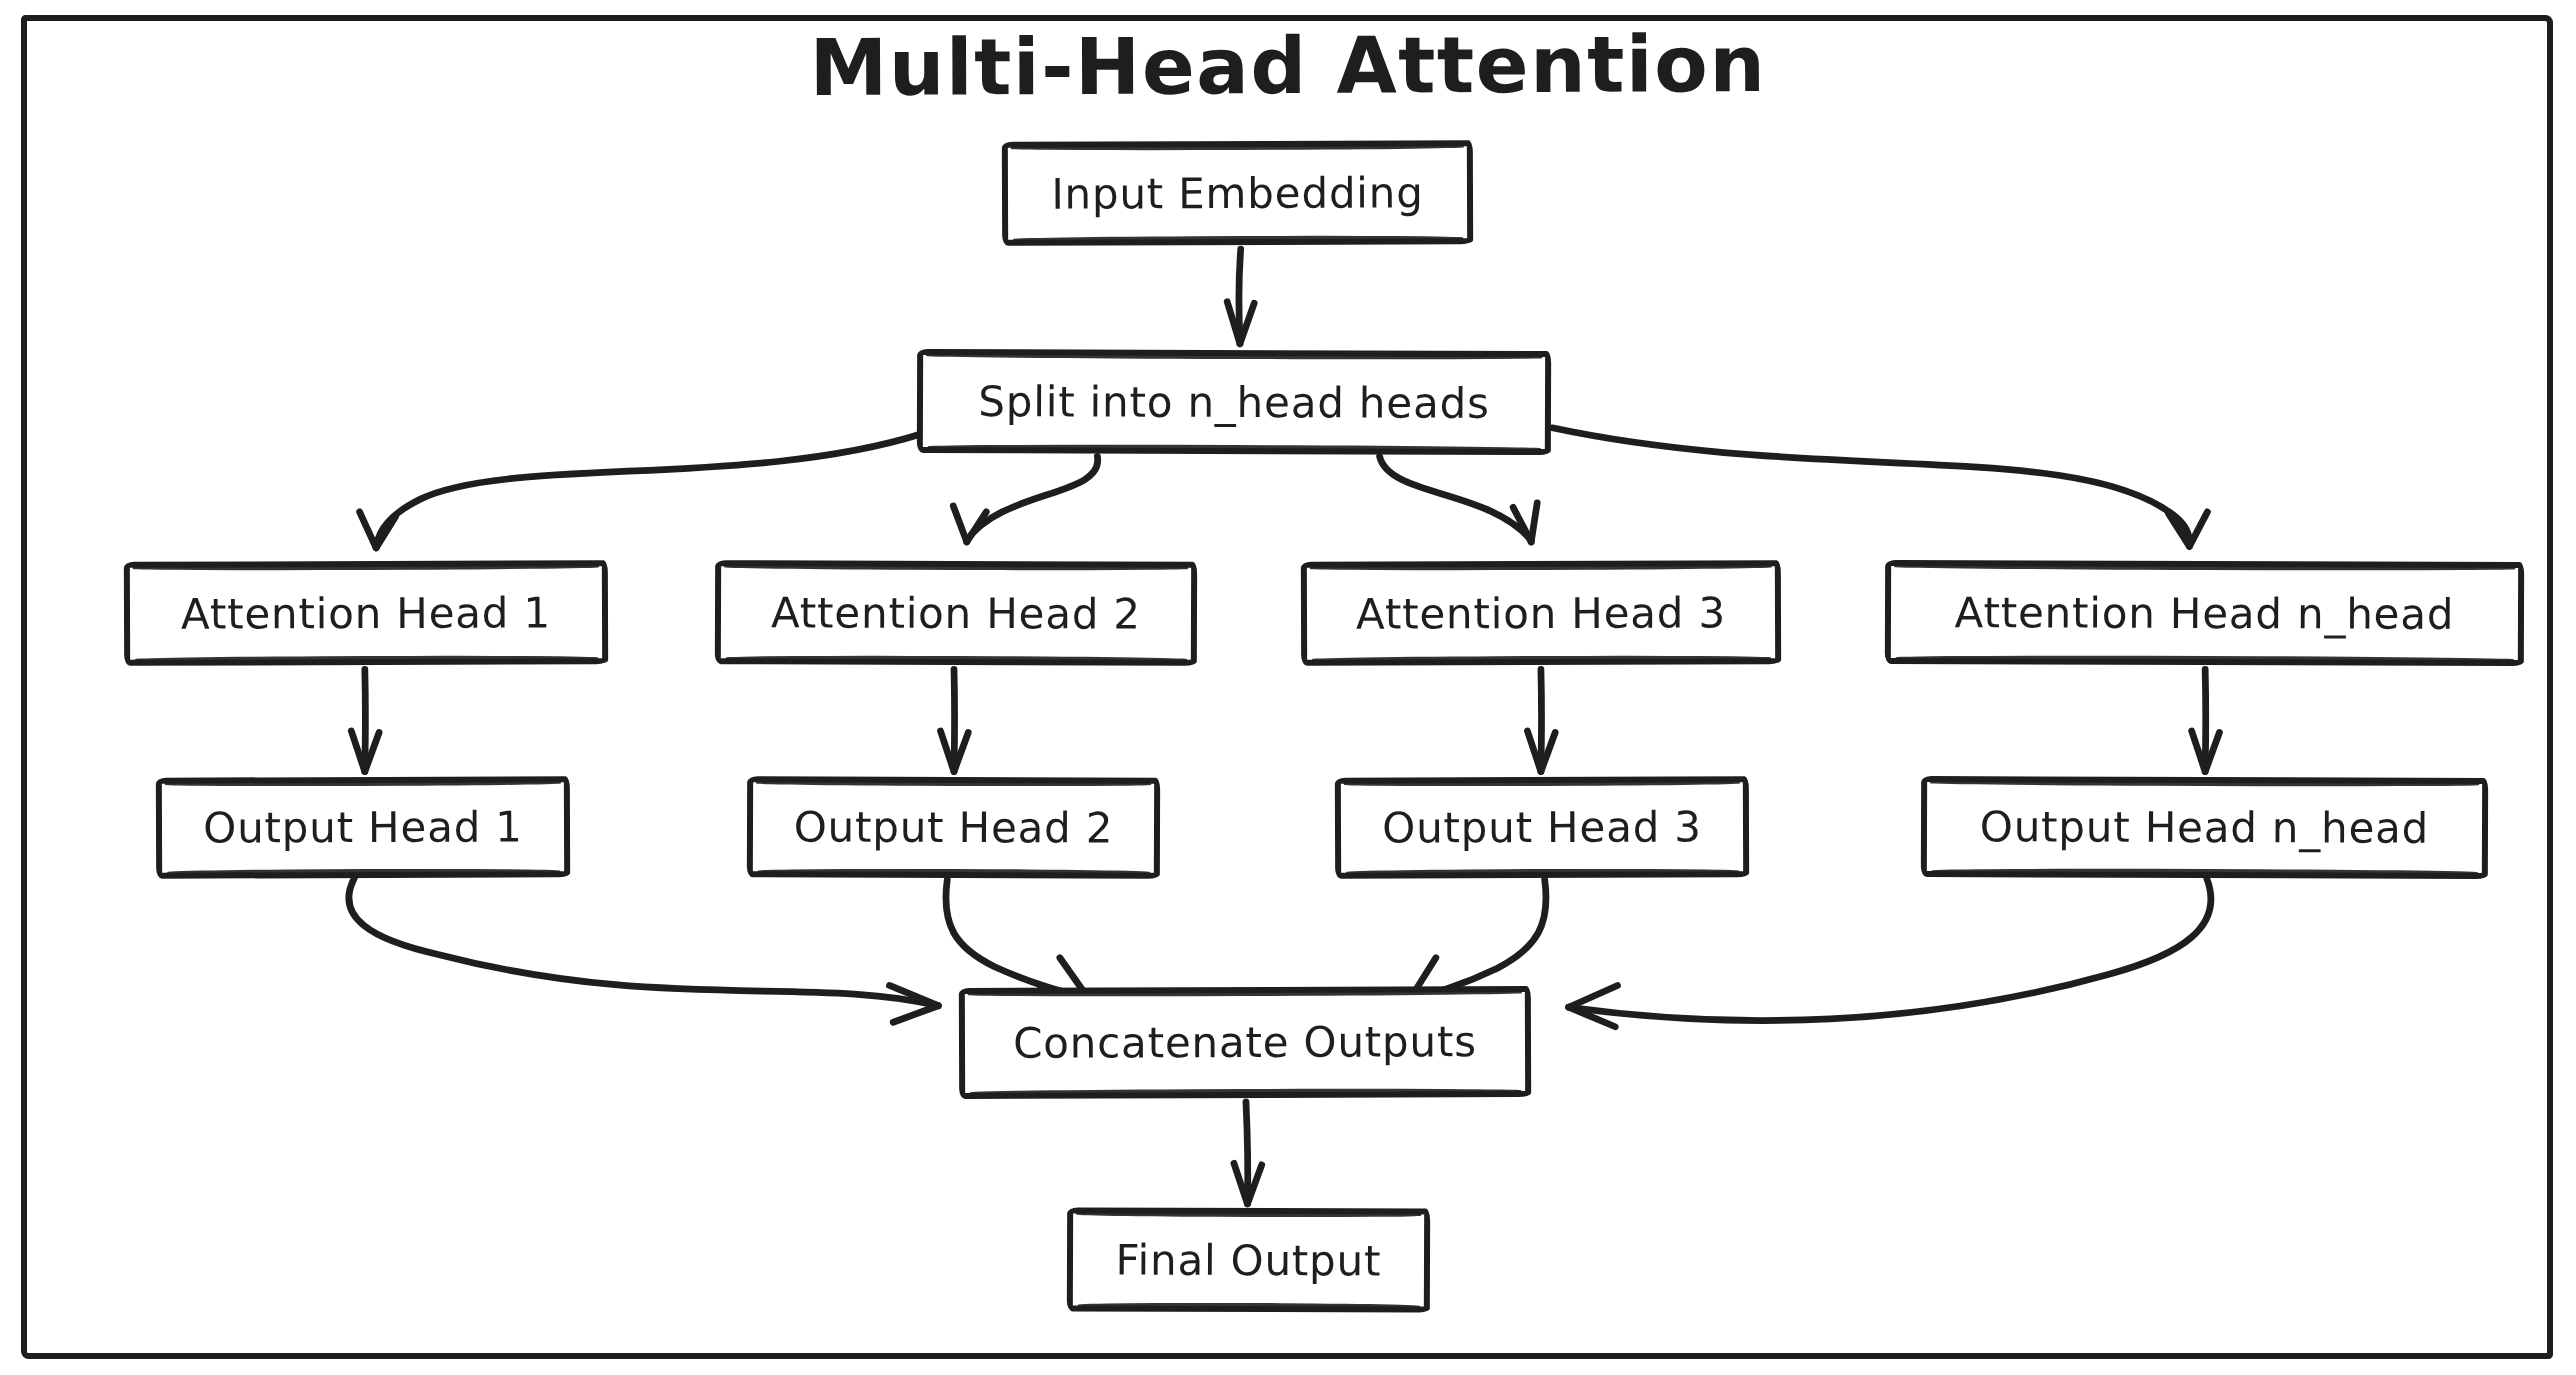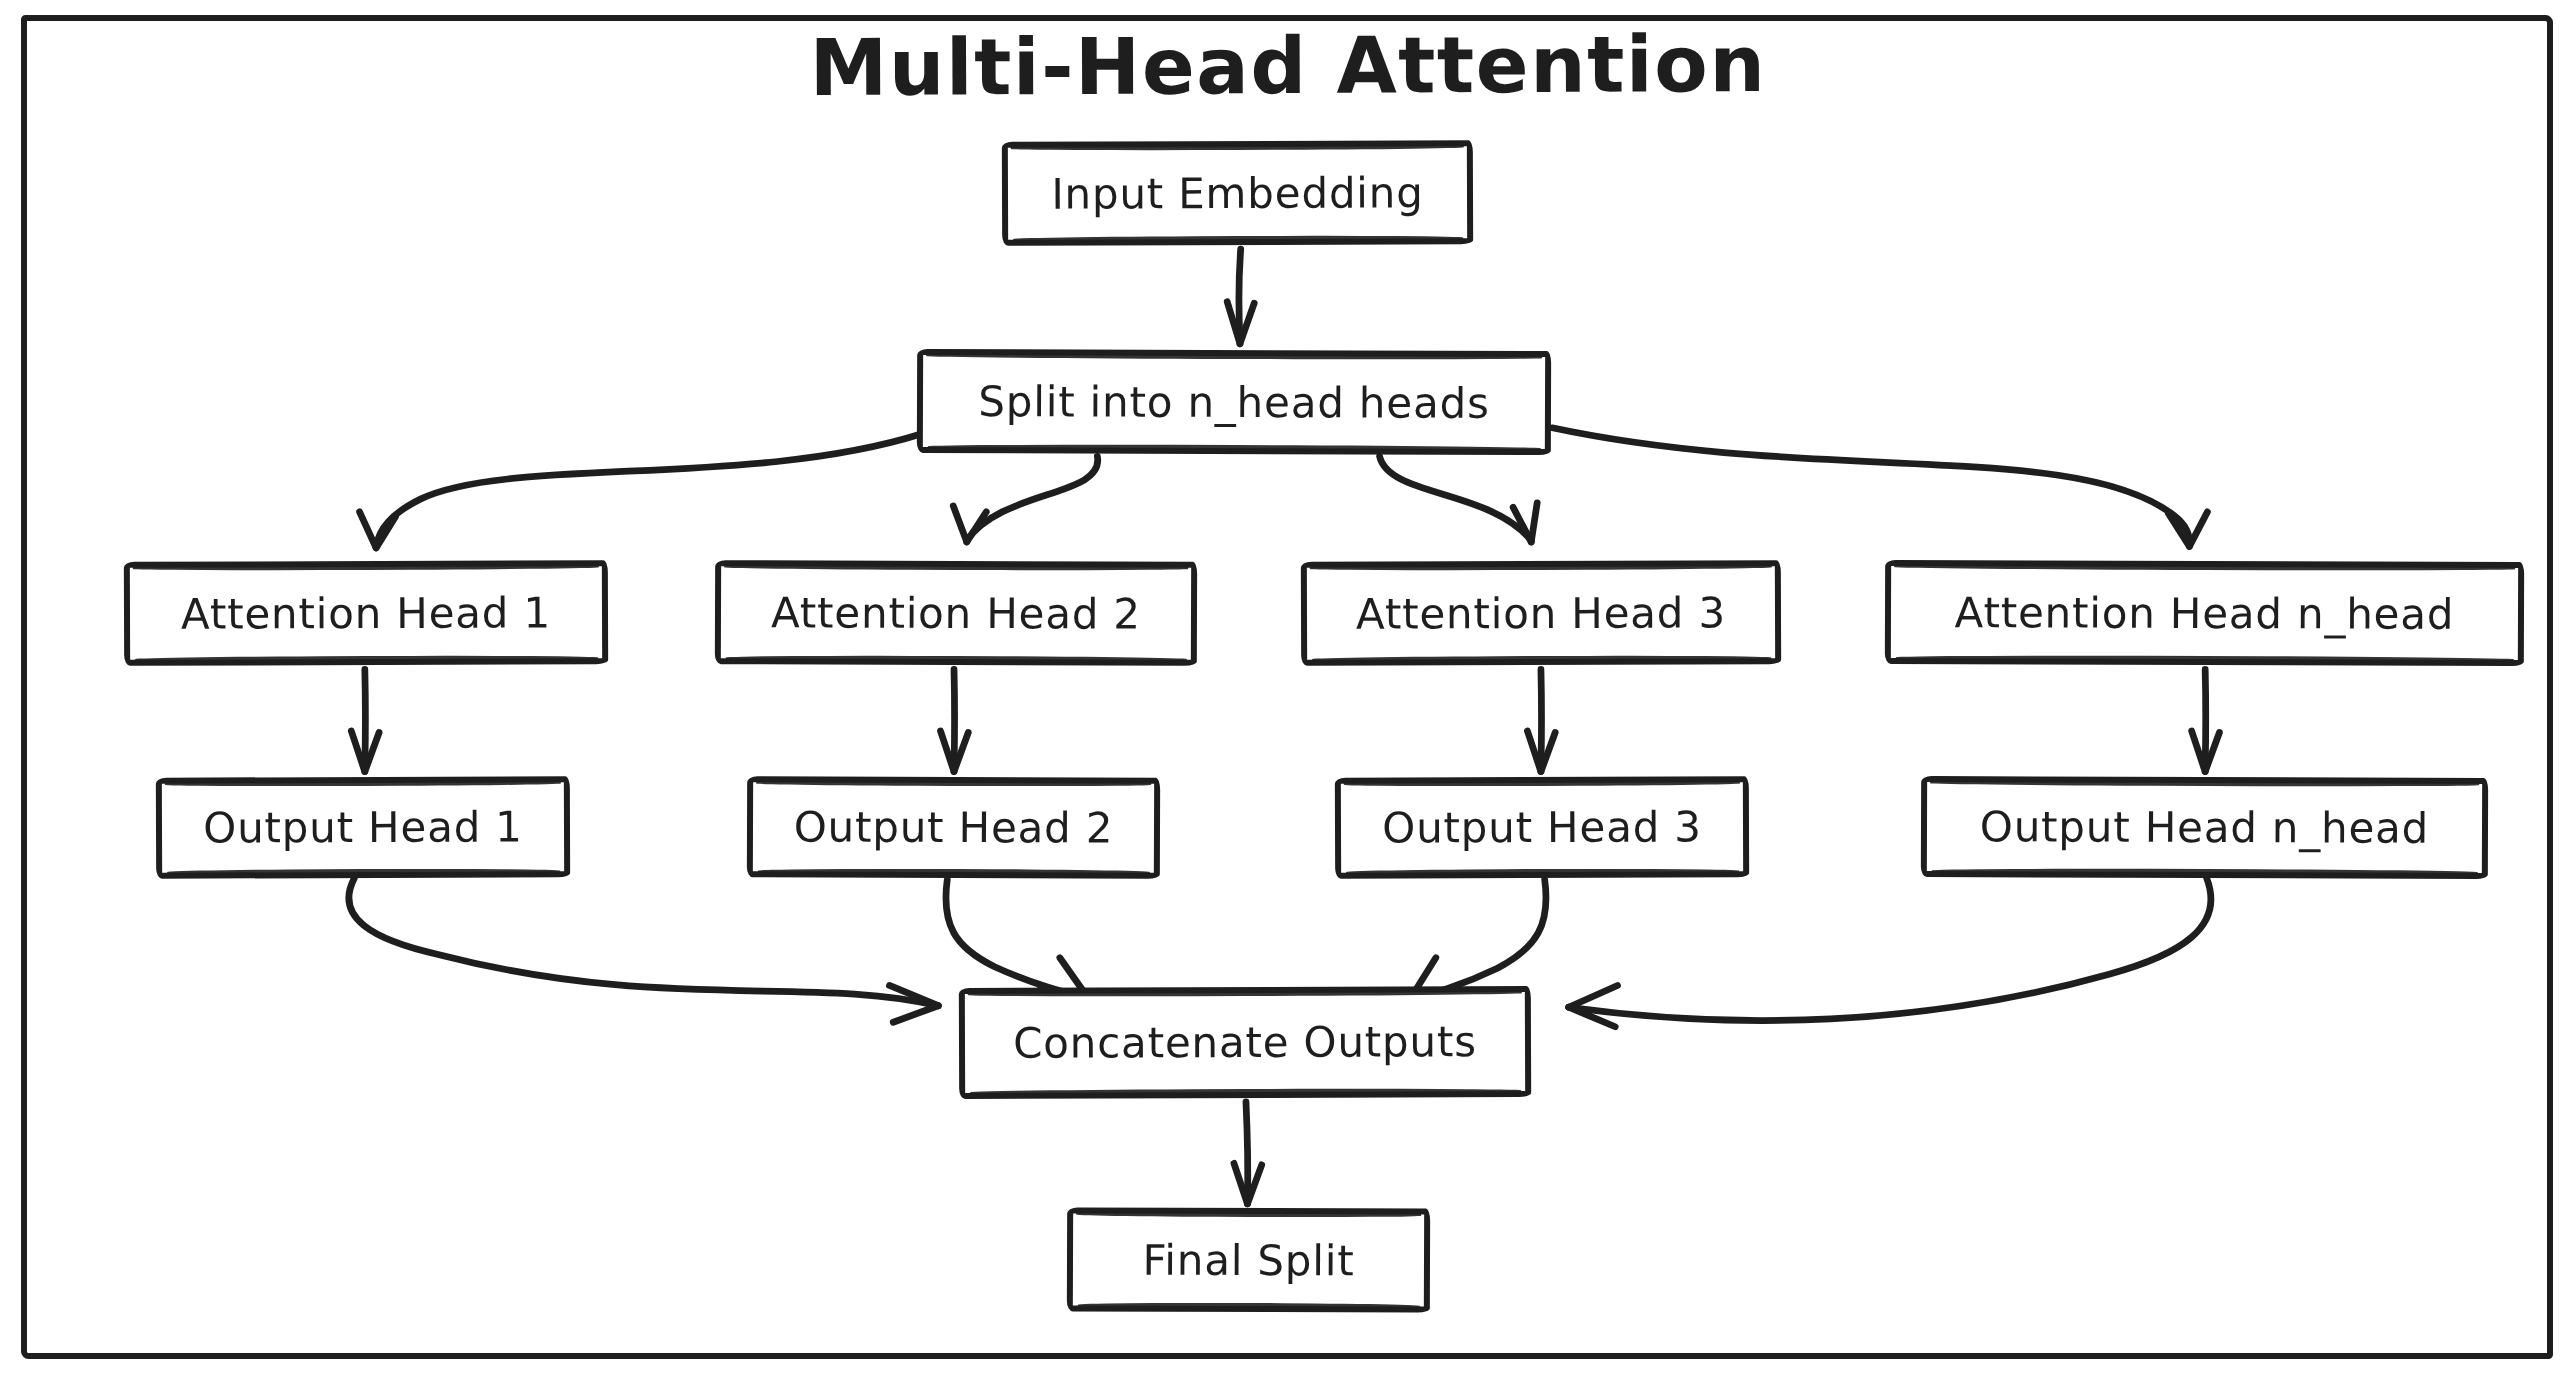--- a/index.html
+++ b/index.html
@@ -225,17 +225,17 @@
 
   <div class="node" style="left:1921px; top:777px; width:567px; height:101px;">
     <span>Output Head n_head</span>
   </div>
 
   <div class="node" style="left:959px; top:987px; width:572px; height:111px;">
     <span>Concatenate Outputs</span>
   </div>
 
   <div class="node" style="left:1067px; top:1208px; width:363px; height:104px;">
-    <span>Final Split</span>
+    <span>Final Output</span>
   </div>
 
 </div>
 
 
 </body></html>

